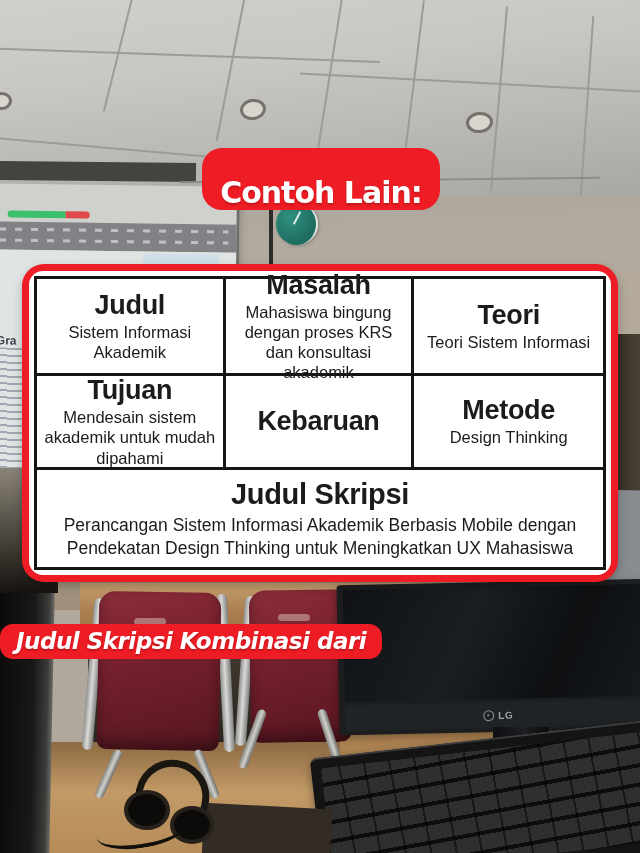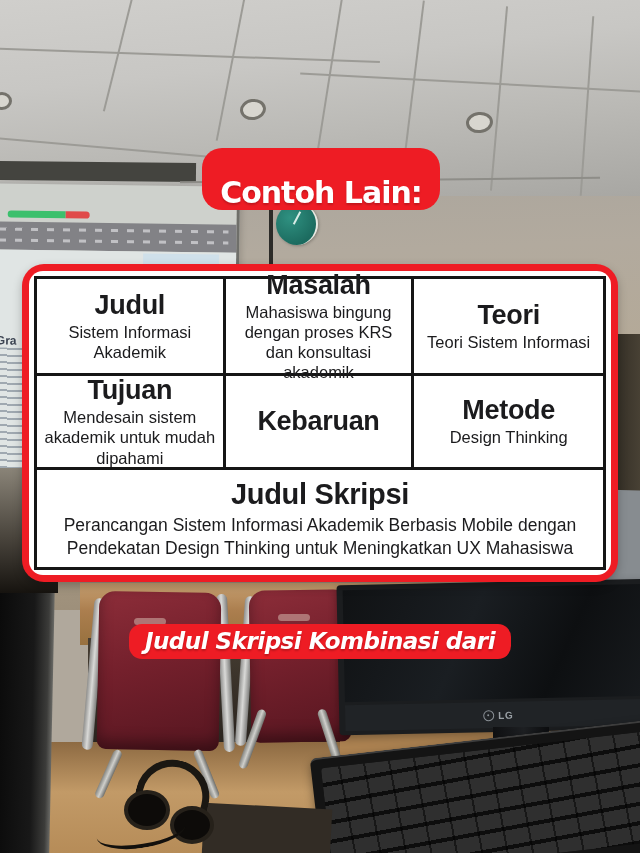--- a/index.html
+++ b/index.html
@@ -116,21 +116,21 @@
           display:flex; flex-direction:column; align-items:center; justify-content:center;
           text-align:center; padding:2px 6px; color:#1b1b1d; }
   .cell.last-col { border-right:none; }
   .cell.footer { grid-column:1 / 4; border-right:none; border-bottom:none; padding:2px 21px; }
   .cell-title { font-size:27px; font-weight:bold; line-height:1.15; letter-spacing:-.3px; }
   .cell-body { font-size:16.5px; line-height:1.22; margin-top:1px; }
   .footer .cell-title { font-size:29px; }
   .footer .cell-body { font-size:17.5px; line-height:1.28; margin-top:3px; }
 
   .badge-bottom { position:absolute; left:0; top:624px; width:640px; z-index:12;
-                  display:flex; flex-direction:column; align-items:center; }
+                  display:flex; align-items:center; }
   .bb-line { background:var(--red); border-radius:13px; padding:4px 16px 5px;
              font-family:"DejaVu Sans", sans-serif; font-style:italic; font-weight:bold;
              font-size:23px; color:#fff; letter-spacing:-.5px; white-space:nowrap;
              text-shadow:0 2px 2px rgba(0,0,0,.2); }
   .bb-line + .bb-line { margin-top:-3px; }
 </style>
 </head>
 <body>
 
 <div class="stage" style="--red:#ee1c24;">

